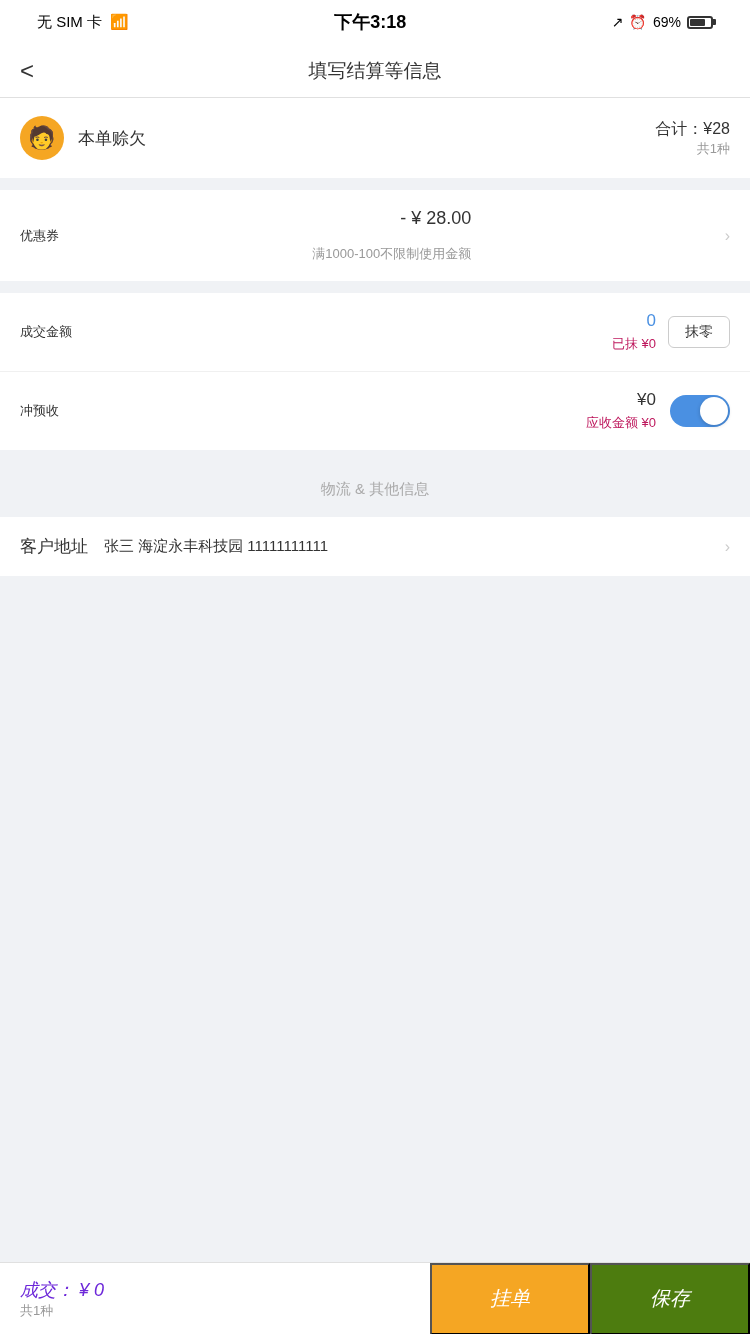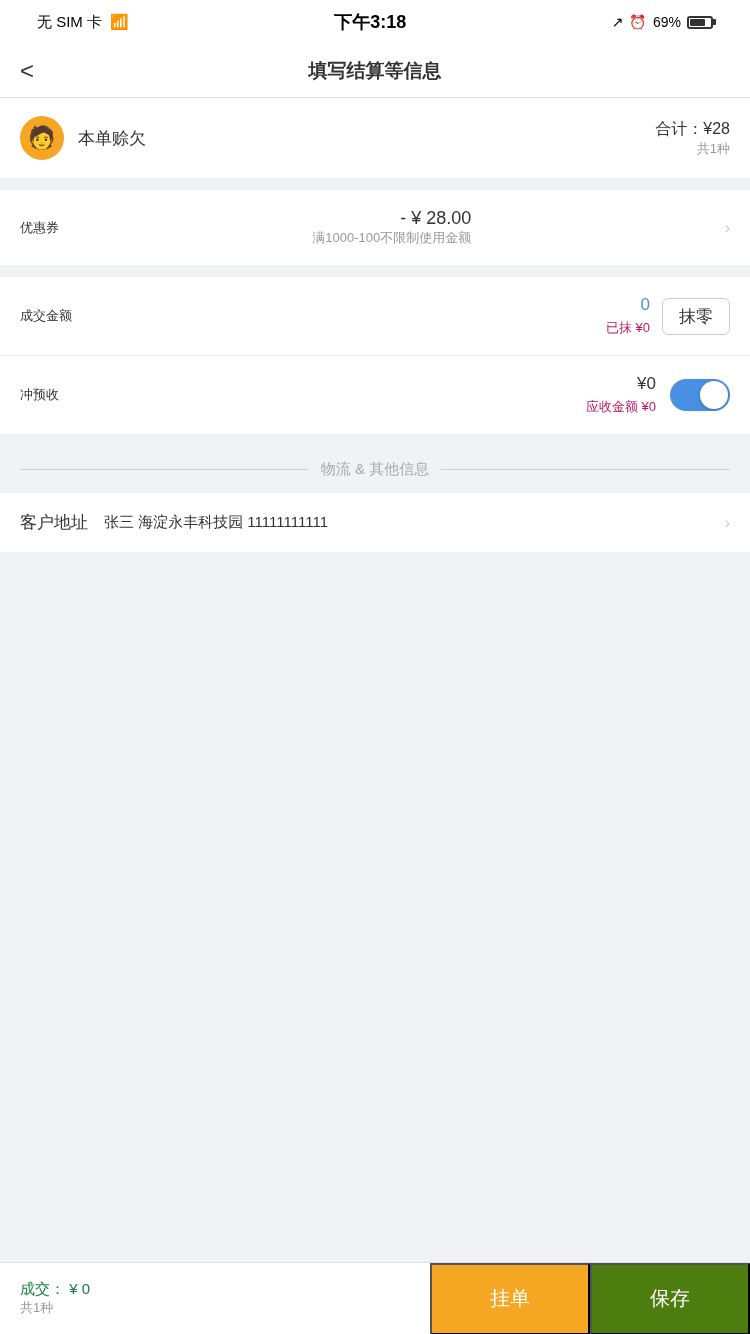--- a/index.html
+++ b/index.html
@@ -53,21 +53,21 @@
       justify-content: center;
       position: relative;
       border-bottom: 1px solid #e0e0e0;
     }
     .nav-back {
       position: absolute; left: 20px;
       font-size: 24px; color: #333;
       cursor: pointer;
     }
     .nav-title {
-      font-size: 19px; font-weight: 700; color: #333;
+      font-size: 19px; font-weight: 400; color: #333;
     }
 
     
     .content {
       background: #f0f2f5;
       padding-bottom: 80px;
     }
 
     
     .section {
@@ -106,28 +106,28 @@
       border-bottom: 1px solid #f0f0f0;
       position: relative;
     }
     .row-item:last-child { border-bottom: none; }
     .row-label { font-size: 13px; color: #333; }
     .row-value { font-size: 17px; color: #333; }
     .row-value-blue { font-size: 17px; color: #4a90e2; }
     .row-sub { font-size: 13px; color: #be185d; text-align: right; margin-top: 4px; }
     .chevron { color: #ccc; font-size: 16px; }
     .discount-value { font-size: 18px; color: #333; font-weight: 500; text-align: right; }
-    .discount-sub { font-size: 13px; color: #999; text-align: right; margin-top: 0; }
+    .discount-sub { font-size: 13px; color: #999; text-align: right; margin-top: 16px; }
 
     
     .round-btn {
       border: 1px solid #ccc;
       border-radius: 6px;
       padding: 6px 16px;
-      font-size: 17px;
+      font-size: 14px;
       color: #333;
       background: #fff;
       cursor: pointer;
     }
 
     
     .toggle {
       width: 60px; height: 32px;
       border-radius: 16px;
       background: #4a90e2;
@@ -144,21 +144,22 @@
     }
 
     
     .logistics-header {
       background: #f0f2f5;
       padding: 14px 20px;
       text-align: center;
       display: flex;
       align-items: center;
       justify-content: center;
-      gap: 12px;
+      gap: 4px;
+      flex-direction: column;
     }
     .logistics-title { font-size: 15px; color: #aaa; }
     .logistics-line { flex: 1; height: 1px; background: #d0d0d0; }
 
     
     .address-row {
       background: #fff;
       padding: 18px 20px;
       display: flex;
       align-items: center;
@@ -176,32 +177,33 @@
       height: 72px;
       background: #fff;
       display: flex;
       align-items: center;
       border-top: 1px solid #e0e0e0;
     }
     .bottom-info {
       flex: 1;
       padding: 0 20px;
     }
-    .bottom-deal { font-size: 15px; color: #15803d; }
+    .bottom-deal { font-size: 18px; color: #6d28d9; font-style: italic; }
     .bottom-count { font-size: 13px; color: #999; }
     .bottom-btn {
       height: 72px;
       width: 160px;
       display: flex;
       align-items: center;
       justify-content: center;
       font-size: 20px;
       color: #fff;
       cursor: pointer;
       font-weight: 500;
+      font-style: italic;
     }
     .btn-hold { background: #f5a623; }
     .btn-save { background: #4d7c0f; }
 
     .col-right-wrap { text-align: right; }
   </style>
 </head>
 <body>
 
 <div class="status-bar">

